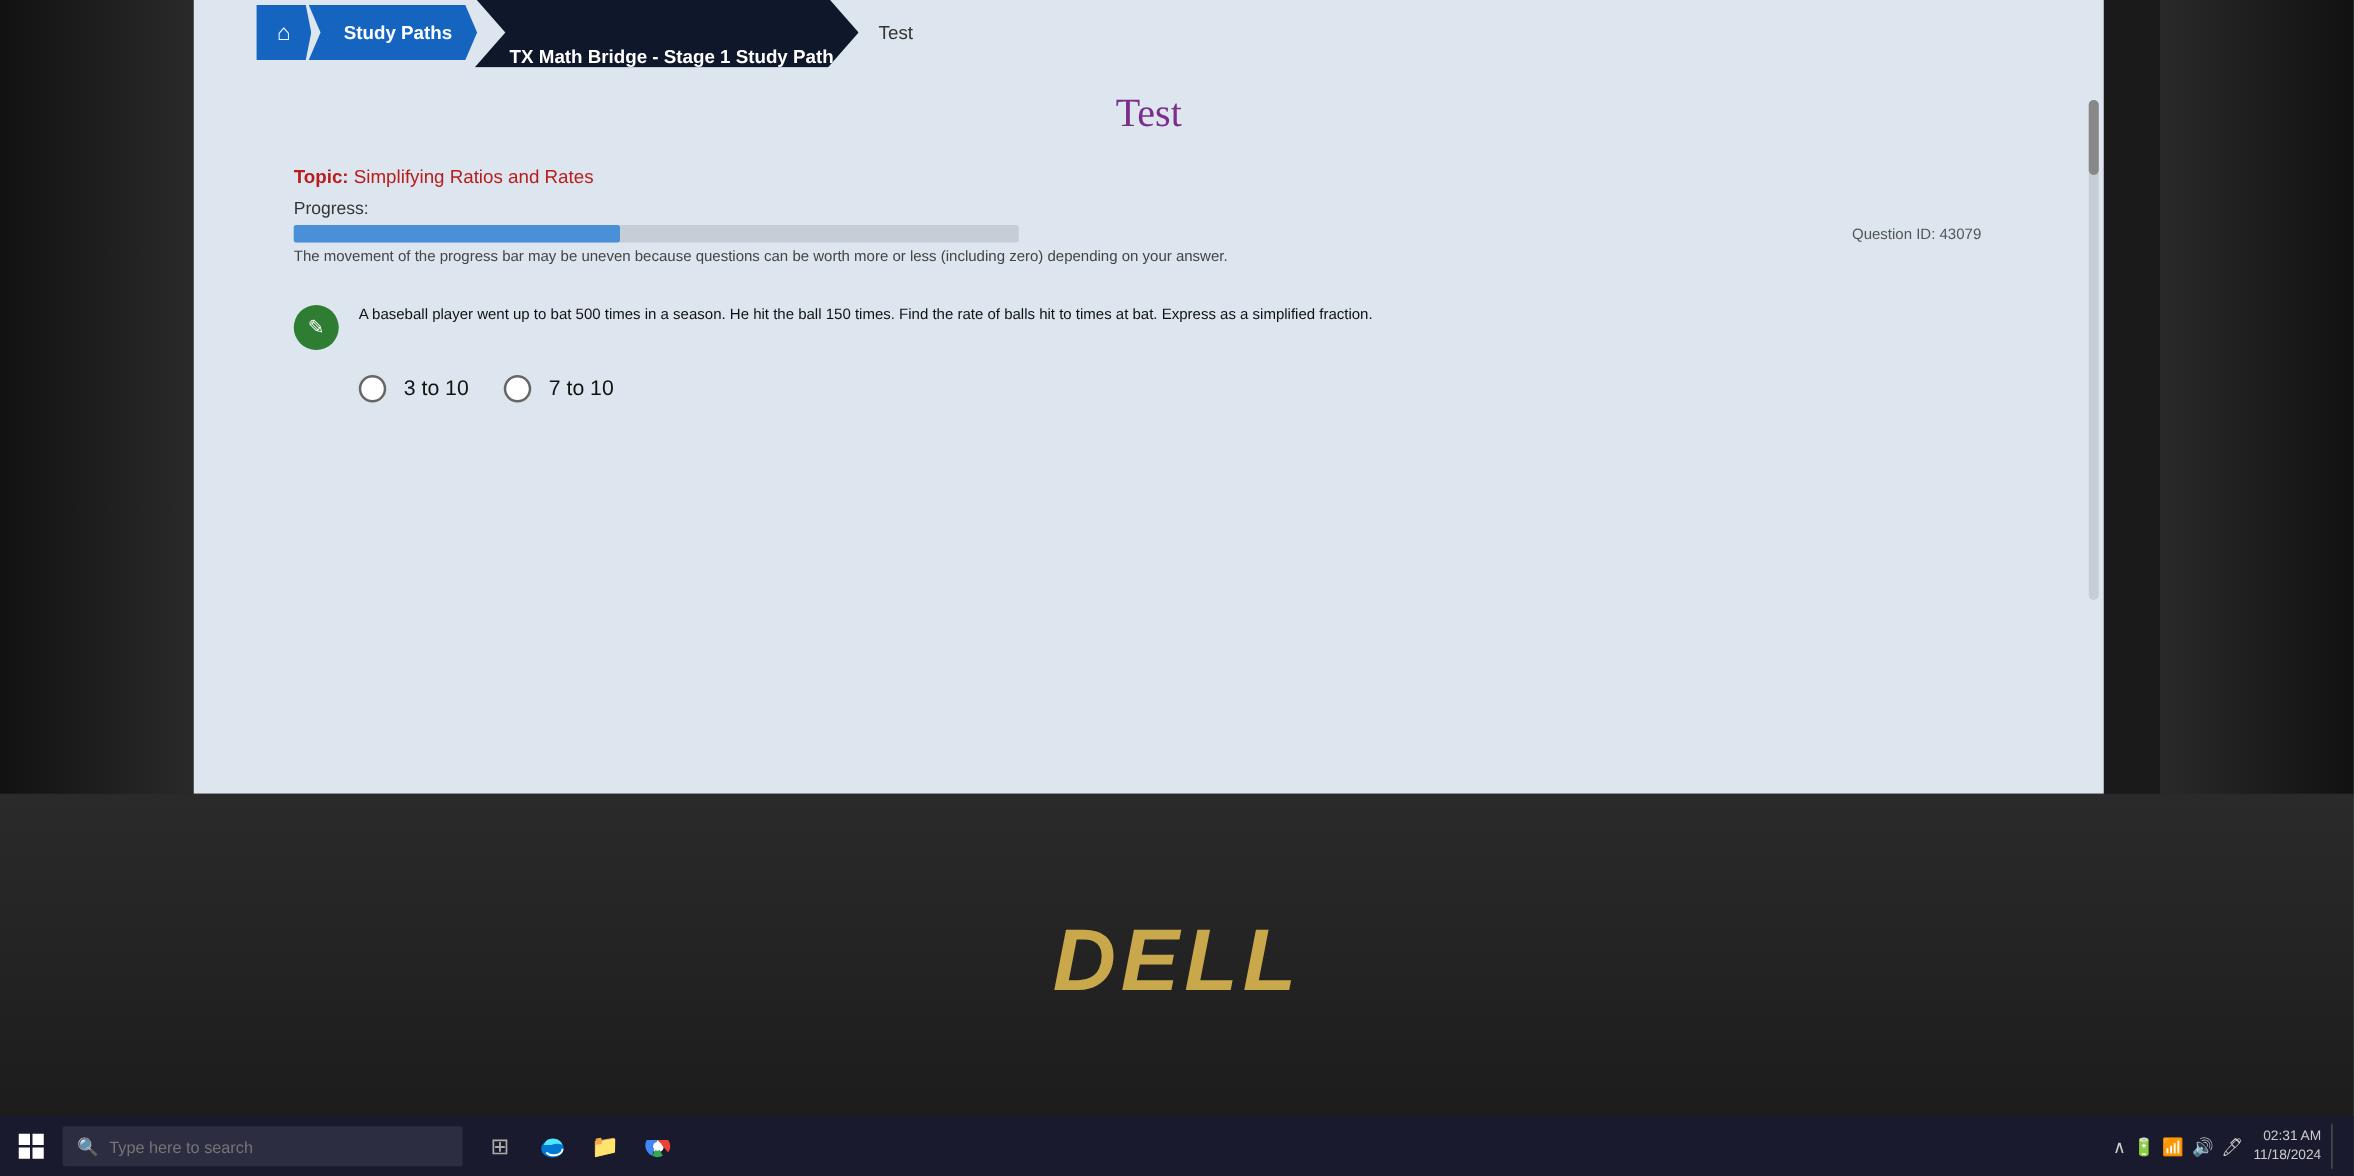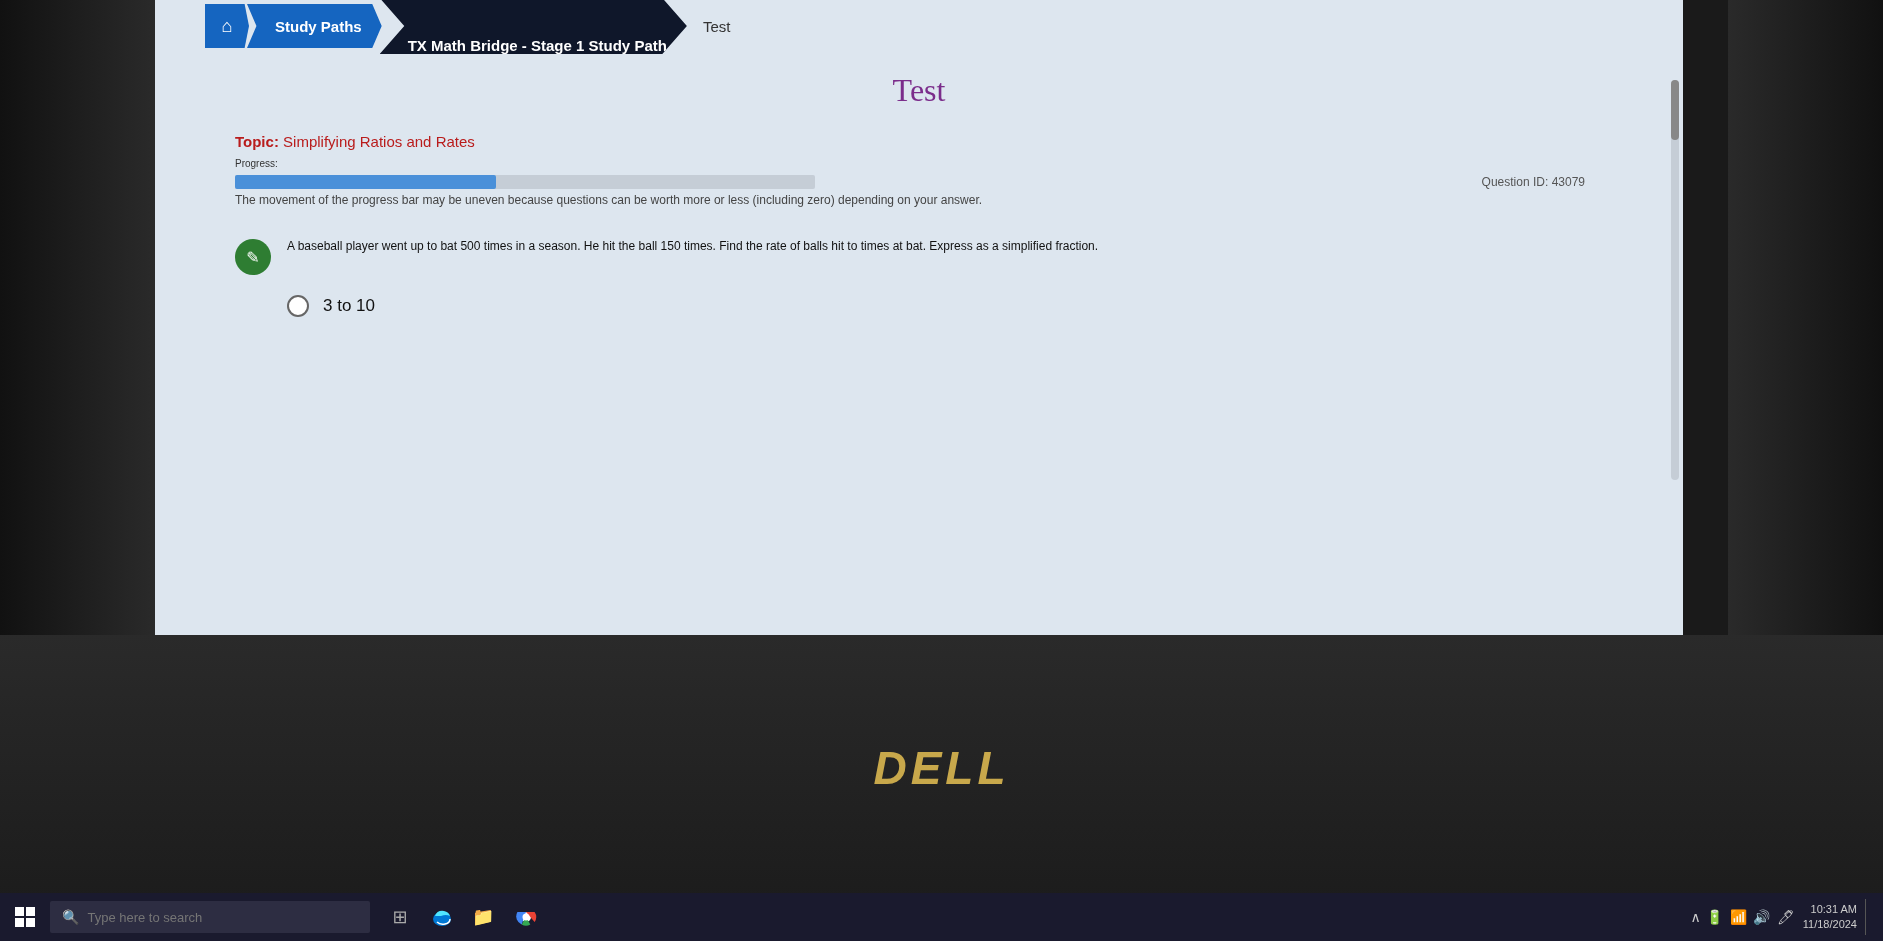--- a/index.html
+++ b/index.html
@@ -40,21 +40,21 @@
       width: 1883px;
       height: 306px;
       background: linear-gradient(to bottom, #2a2a2a, #1a1a1a);
       display: flex;
       align-items: center;
       justify-content: center;
     }
 
     .dell-logo {
       color: #c8a84b;
-      font-size: 46px;
+      font-size: 70px;
       font-weight: bold;
       font-style: italic;
       letter-spacing: 4px;
       font-family: 'Arial Black', Arial, sans-serif;
       margin-top: -40px;
     }
 
     
     .taskbar {
       position: absolute;
@@ -253,21 +253,21 @@
       font-size: 15px;
       color: #b91c1c;
       margin-bottom: 8px;
     }
 
     .topic-label {
       font-weight: bold;
     }
 
     .progress-label {
-      font-size: 10px;
+      font-size: 14px;
       color: #333;
       margin-bottom: 6px;
     }
 
     .progress-bar-container {
       width: 580px;
       height: 14px;
       background: #c5cdd6;
       border-radius: 2px;
       position: relative;
@@ -458,20 +458,24 @@
         <div class="edit-icon">
           <span>✎</span>
         </div>
         <p class="question-text">A baseball player went up to bat 500 times in a season. He hit the ball 150 times. Find the rate of balls hit to times at bat. Express as a simplified fraction.</p>
       </div>
 
       <div class="answer-options">
         <div class="answer-option">
           <div class="radio-circle"></div>
           <span class="option-text">3 to 10</span>
+        </div>
+        <div class="answer-option">
+          <div class="radio-circle"></div>
+          <span class="option-text">7 to 10</span>
         </div>
       </div>
     </div>
   </div>
 
   <div class="scrollbar-hint">
     <div class="scrollbar-thumb"></div>
   </div>
 
 </div>
@@ -527,18 +531,18 @@
 
   <div class="taskbar-right">
     <div class="taskbar-system-icons">
       <span class="sys-icon">∧</span>
       <span class="sys-icon">🔋</span>
       <span class="sys-icon">📶</span>
       <span class="sys-icon">🔊</span>
       <span class="sys-icon">🖊</span>
     </div>
     <div class="clock">
-      <div>10:31 AM</div>
+      <div>02:31 AM</div>
       <div>11/18/2024</div>
     </div>
     <span style="width:6px; height:36px; border-left:1px solid #555; cursor:pointer; display:inline-block;"></span>
   </div>
 </div>
 
 </body></html>

